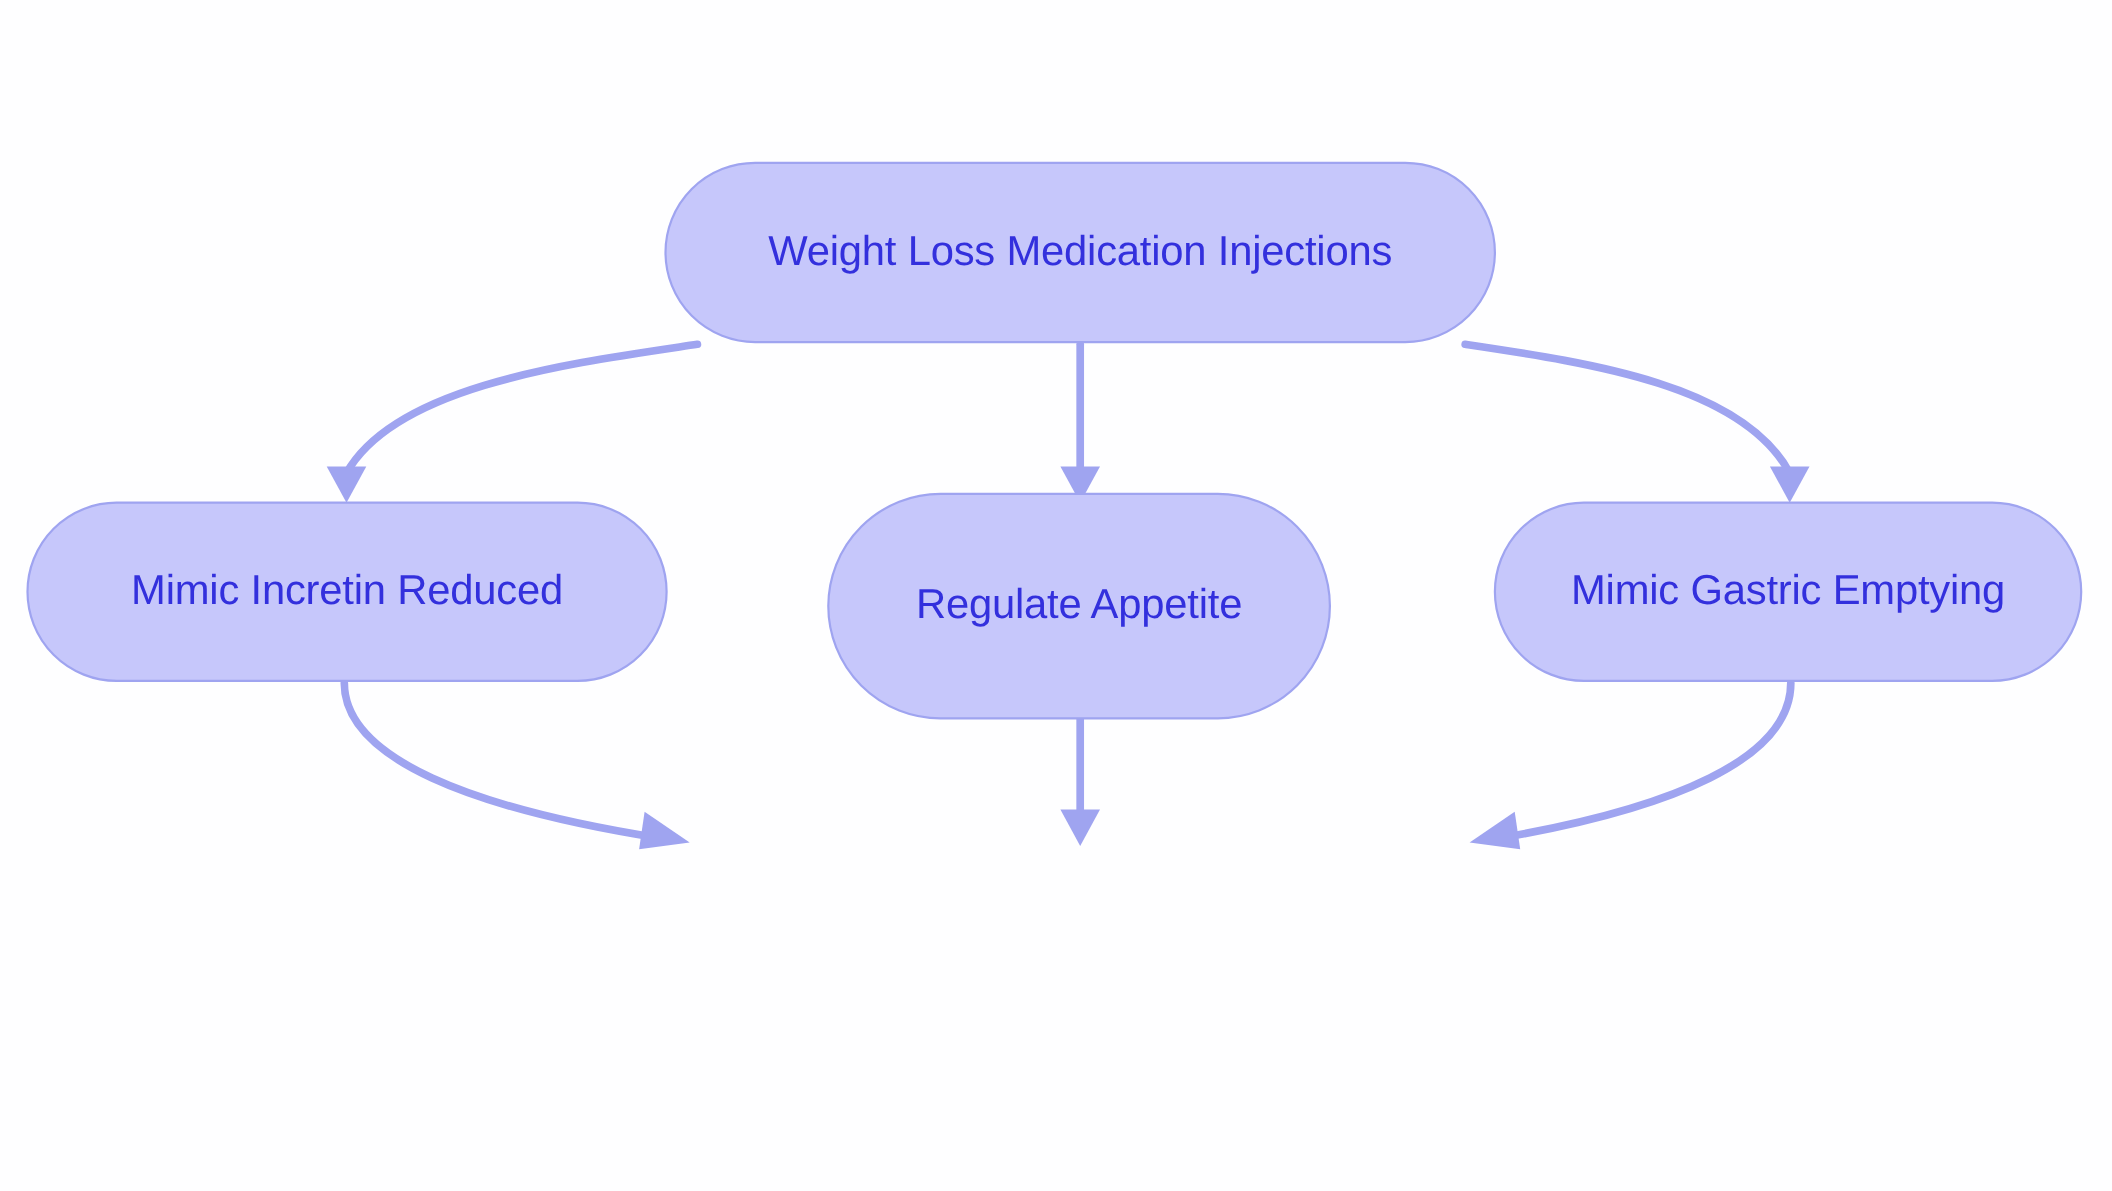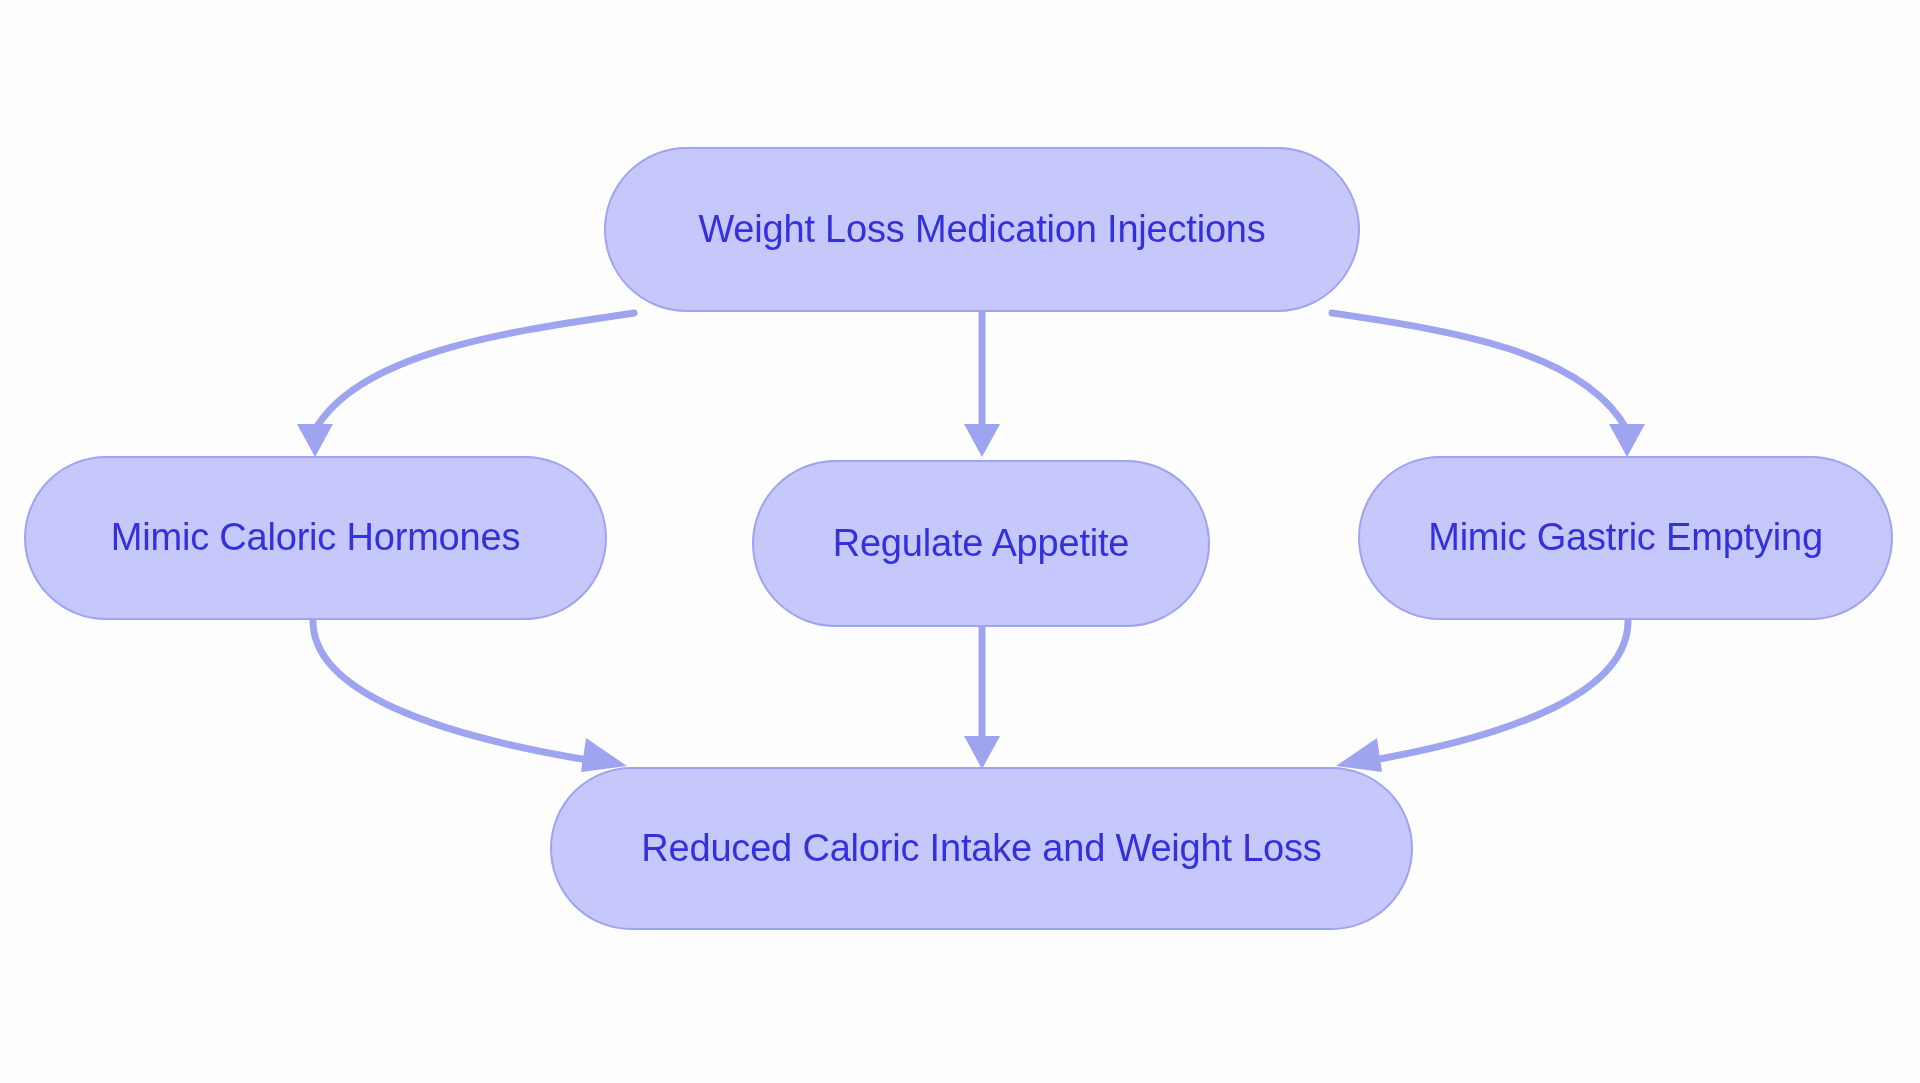--- a/index.html
+++ b/index.html
@@ -44,21 +44,21 @@
     font-size: 38px;
     font-weight: 400;
     line-height: 1.15;
     letter-spacing: -0.2px;
     white-space: nowrap;
     padding: 0 10px;
   }
   
   #node-root      { left: 604px;  top: 147px; width: 756px; height: 165px; }
   #node-mimic     { left: 24px;   top: 456px; width: 583px; height: 164px; }
-  #node-appetite  { left: 752px;  top: 460px; width: 458px; height: 167px; }
+  #node-appetite  { left: 752px;  top: 448px; width: 458px; height: 206px; }
   #node-gastric   { left: 1358px; top: 456px; width: 535px; height: 164px; }
   #node-outcome   { left: 550px;  top: 767px; width: 863px; height: 163px; }
 </style>
 </head>
 <body>
 
 <div id="canvas">
 
   <svg id="edges" viewBox="0 0 1920 1083" xmlns="http://www.w3.org/2000/svg">
 
@@ -91,28 +91,25 @@
       <path d="M 1628 621 C 1628 690, 1520 735, 1363 762" fill="none" stroke="#9fa4f0" stroke-width="7" stroke-linecap="round"></path>
       <polygon points="1377,738 1336,766, 1382,772" fill="#9fa4f0"></polygon>
     </g>
   </svg>
 
   <div class="node" id="node-root">
     <span class="node-label">Weight Loss Medication Injections</span>
   </div>
 
   <div class="node" id="node-mimic">
-    <span class="node-label">Mimic Caloric Hormones</span>
+    <span class="node-label">Mimic Incretin Reduced</span>
   </div>
 
   <div class="node" id="node-appetite">
     <span class="node-label">Regulate Appetite</span>
   </div>
 
   <div class="node" id="node-gastric">
     <span class="node-label">Mimic Gastric Emptying</span>
   </div>
 
-  <div class="node" id="node-outcome">
-    <span class="node-label">Reduced Caloric Intake and Weight Loss</span>
-  </div>
 
 </div>
 
 </body></html>

